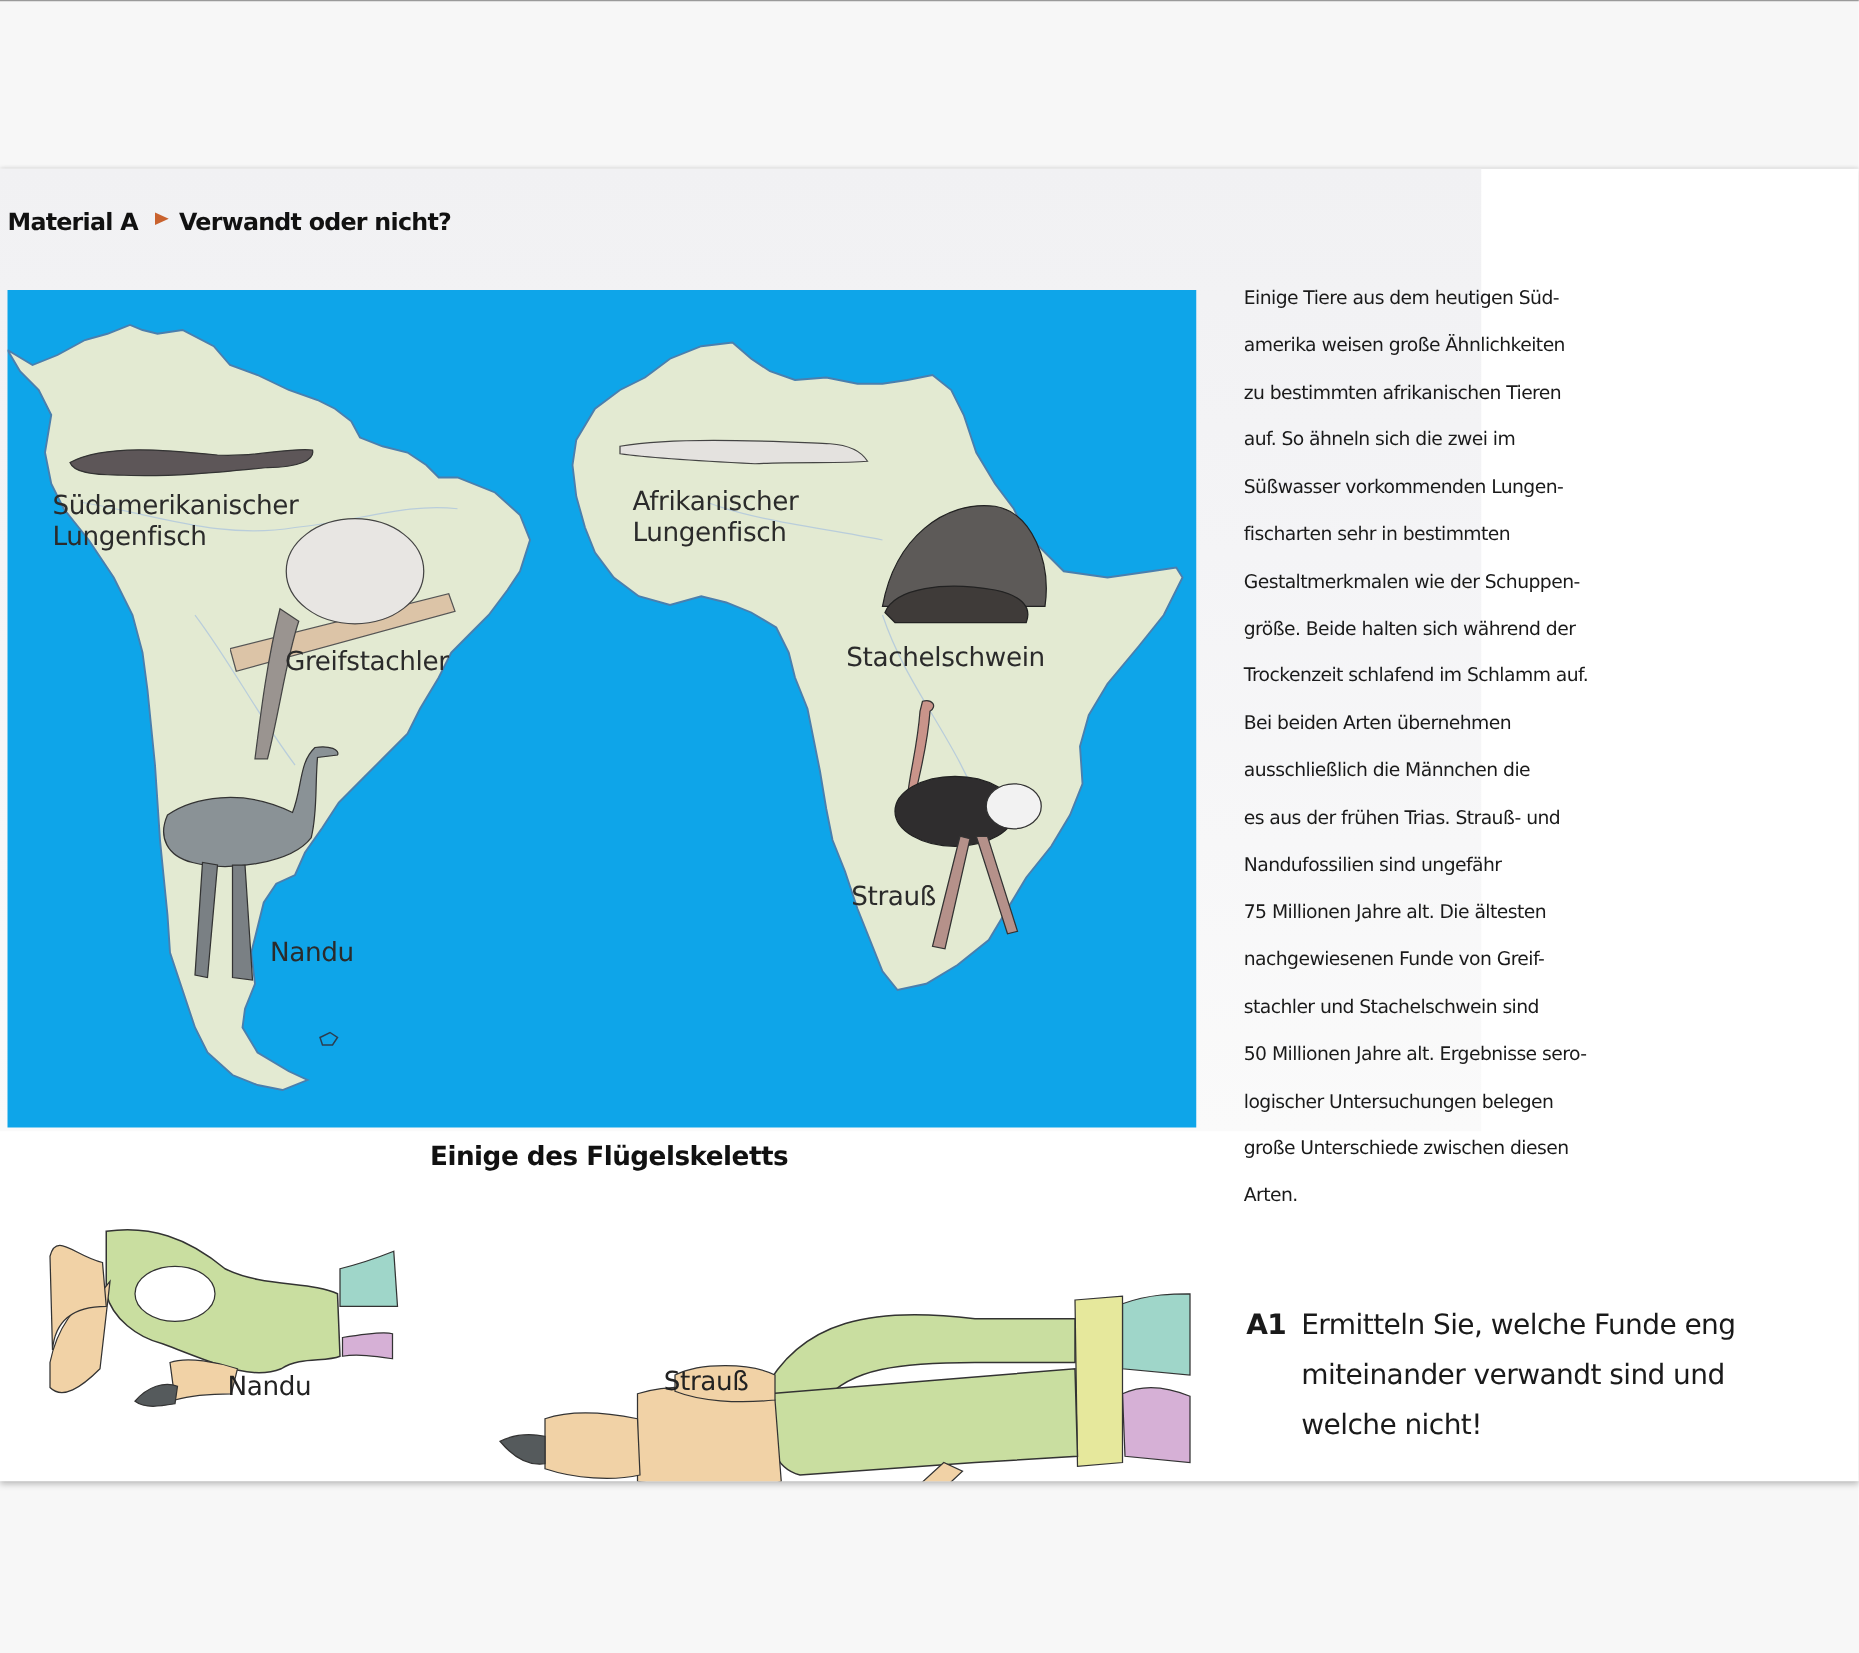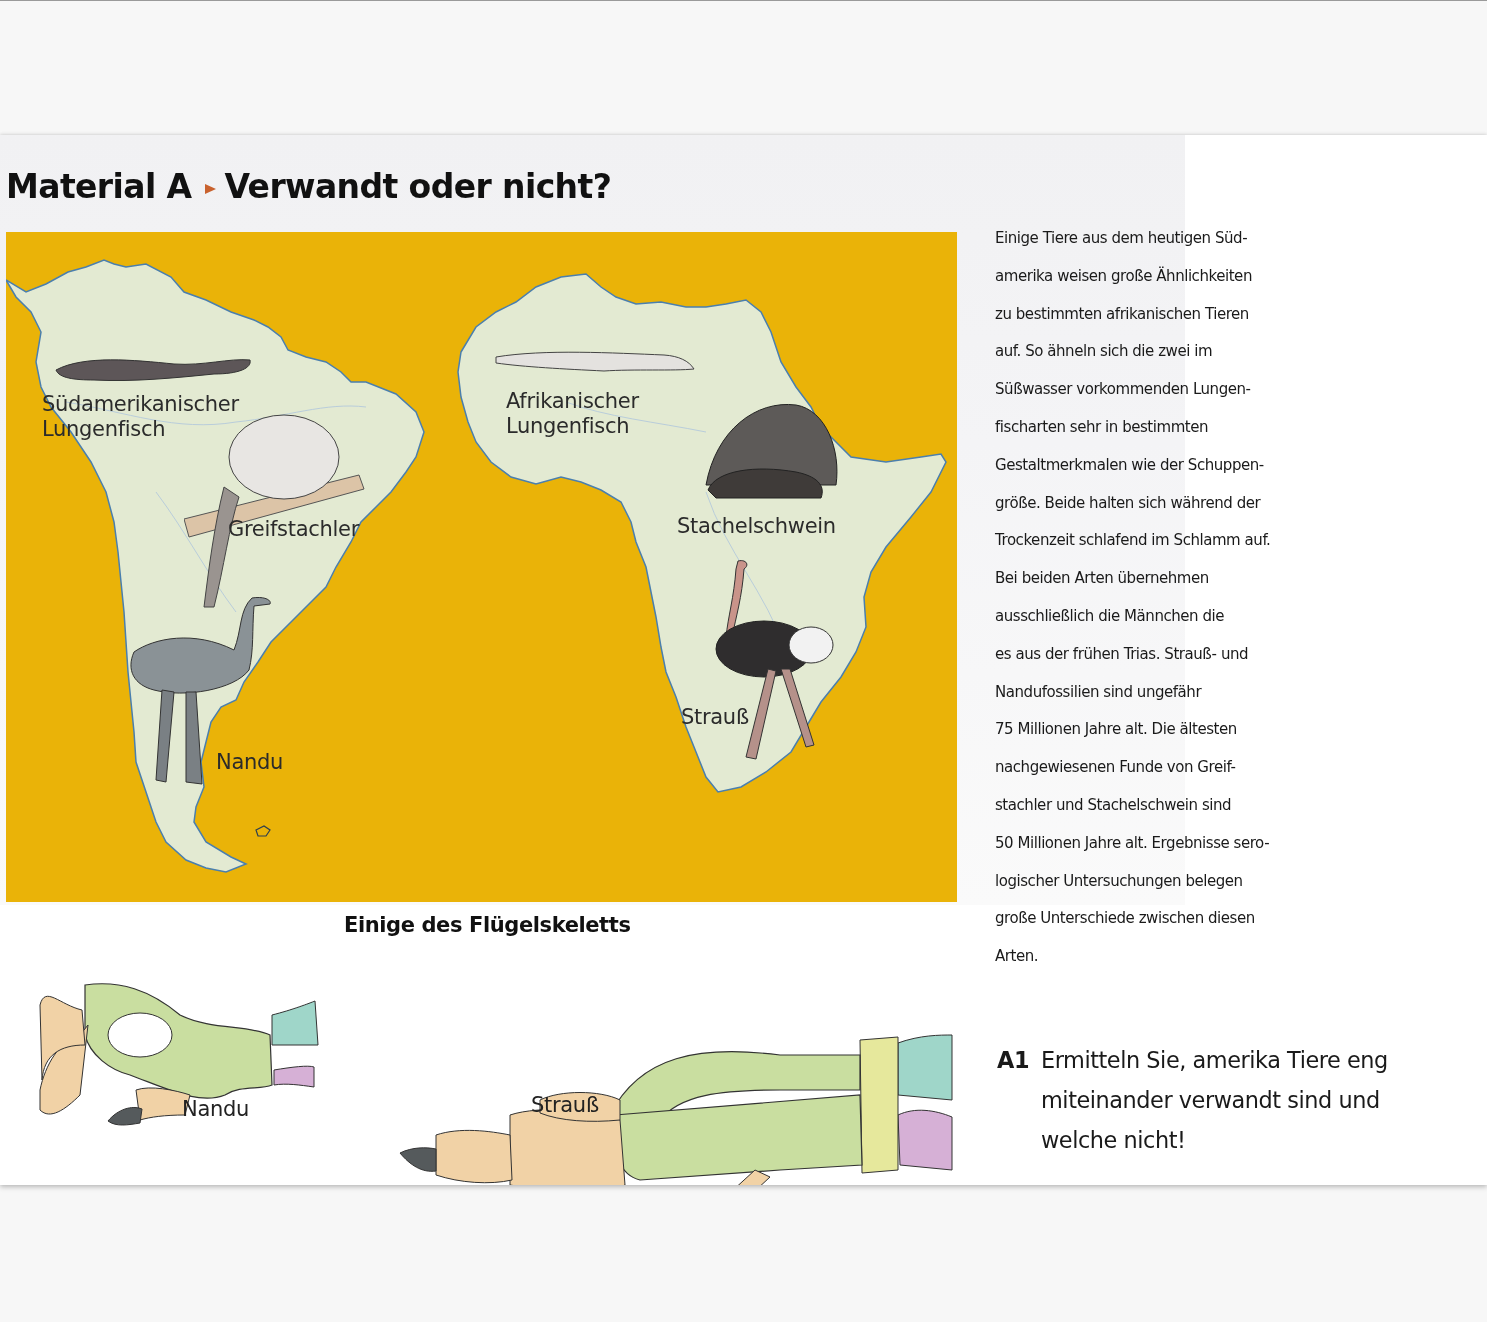--- a/index.html
+++ b/index.html
@@ -17,34 +17,34 @@
       background: #ffffff;
       box-shadow: 0 2px 5px rgba(0,0,0,0.25), 0 -1px 3px rgba(0,0,0,0.08);
     }
     .page-tint {
       position:absolute; left:0; top:0; width:1185px; height:770px;
       background: linear-gradient(180deg, #f1f1f3 0%, #f4f4f6 40%, #fafafa 100%);
     }
     .title {
       position: absolute; left: 6px; top: 32px;
       font-family: "DejaVu Sans", sans-serif;
-      font-weight: bold; font-size: 33px; color: #111;
+      font-weight: bold; font-size: 19px; color: #111;
       letter-spacing: -0.6px;
       white-space: nowrap;
     }
     .title .mat { margin-right: 14px; }
     .title .arrow {
       display:inline-block; width:0; height:0;
       border-top:5px solid transparent; border-bottom:5px solid transparent;
       border-left:11px solid #c9622e;
       margin-right: 8px; vertical-align: 4px;
     }
     .map {
       position:absolute; left:6px; top:97px; width:951px; height:670px;
-      background: #eab308;
+      background: #0ea5e9;
     }
     .map svg { position:absolute; left:0; top:0; }
     .map-label {
       position:absolute; font-size:21px; color:#2b2b2b; line-height:25px;
       letter-spacing:-0.3px; white-space:nowrap;
     }
     .skel-title {
       position:absolute; left:344px; top:778px;
       font-weight:bold; font-size:21px; color:#111; letter-spacing:-0.4px;
     }
@@ -184,18 +184,18 @@
     <div class="line">stachler und Stachelschwein sind</div>
     <div class="line">50 Millionen Jahre alt. Ergebnisse sero-</div>
     <div class="line">logischer Untersuchungen belegen</div>
     <div class="line">große Unterschiede zwischen diesen</div>
     <div class="line">Arten.</div>
   </div>
 
   <div class="task">
     <span class="num">A1</span>
     <div class="body">
-      <div class="line">Ermitteln Sie, amerika Tiere eng</div>
+      <div class="line">Ermitteln Sie, welche Funde eng</div>
       <div class="line">miteinander verwandt sind und</div>
       <div class="line">welche nicht!</div>
     </div>
   </div>
 </div>
 
 </body></html>

